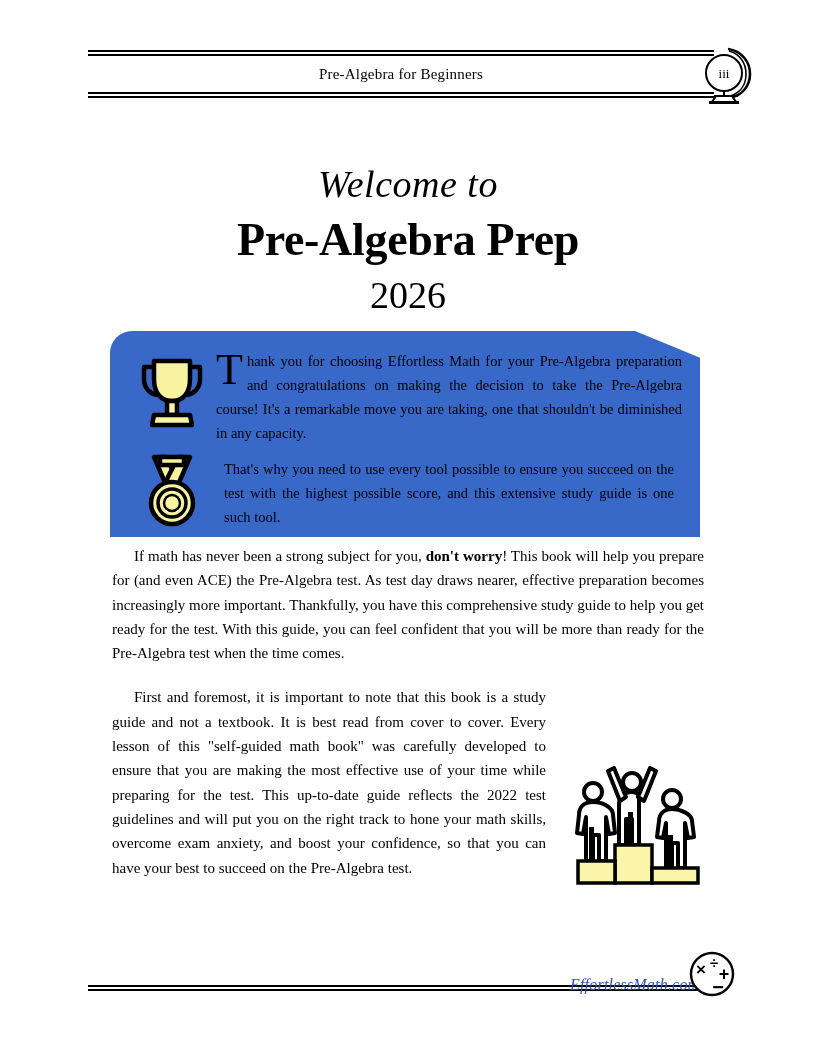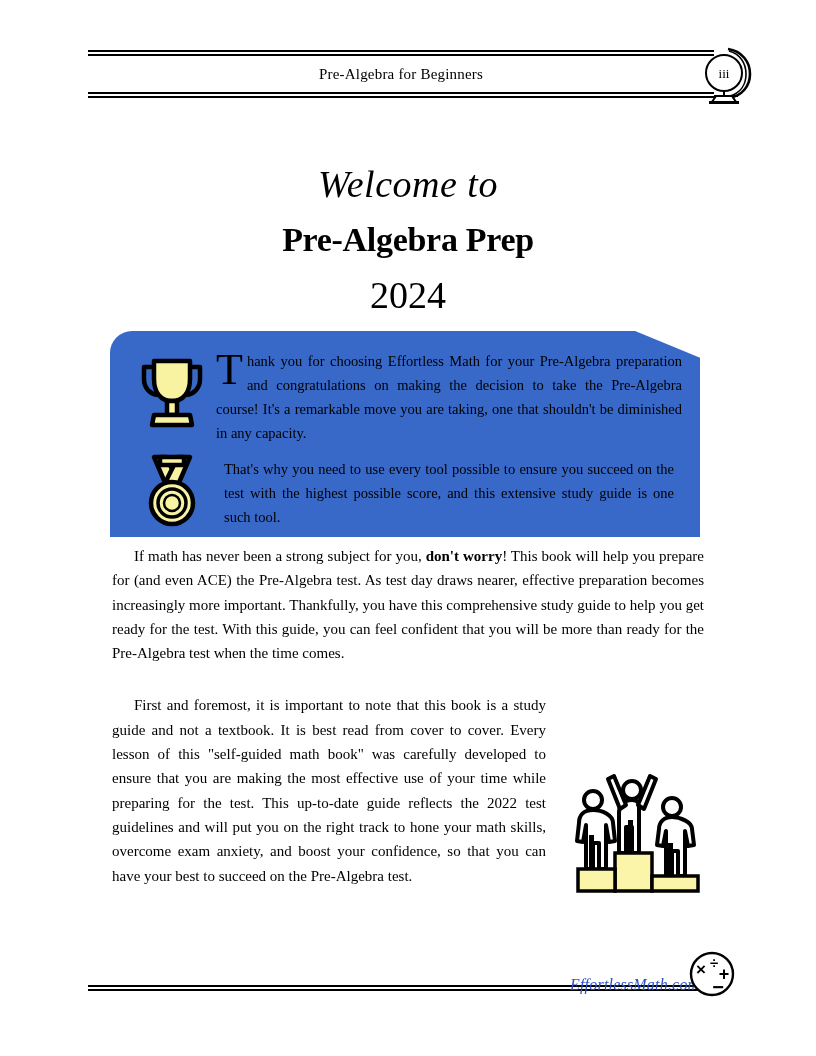--- a/index.html
+++ b/index.html
@@ -73,21 +73,21 @@
     font-size: 38px;
     line-height: 44px;
     letter-spacing: 0.5px;
   }
   .title-main {
     position: absolute;
     left: 0; top: 212px;
     width: 816px;
     text-align: center;
     font-weight: bold;
-    font-size: 34px;
+    font-size: 46px;
     line-height: 56px;
     letter-spacing: -0.3px;
   }
   .title-year {
     position: absolute;
     left: 0; top: 272px;
     width: 816px;
     text-align: center;
     font-size: 38px;
     line-height: 46px;
@@ -145,21 +145,21 @@
     top: 544px;
     width: 592px;
   }
   .body-p {
     margin: 0;
     font-size: 15px;
     line-height: 24.3px;
     text-align: justify;
     text-indent: 22px;
   }
-  .body-p + .body-p { margin-top: 28px; }
+  .body-p + .body-p { margin-top: 20px; }
   .body-p b { font-weight: bold; }
 
   .podium-float {
     float: right;
     width: 144px;
     height: 128px;
     margin: 72px 0 2px 14px;
     shape-outside: margin-box;
   }
 
@@ -211,21 +211,21 @@
 
     <path d="M26 45 L26 50" stroke="#000" stroke-width="2"></path>
     <path d="M16 50 L36 50 L40 50" stroke="#000" stroke-width="2" fill="none"></path>
     <path d="M18 50 L14 56 L38 56 L34 50 Z" fill="#ffffff" stroke="#000" stroke-width="2"></path>
     <rect x="11" y="55" width="30" height="3" fill="#000"></rect>
     <text x="26" y="32" font-family="Liberation Serif, serif" font-size="13" text-anchor="middle" fill="#000">iii</text>
   </svg>
 
   <div class="title-welcome">Welcome to</div>
   <div class="title-main">Pre-Algebra Prep</div>
-  <div class="title-year">2024</div>
+  <div class="title-year">2026</div>
 
   <div class="callout">
     <div class="callout-icons">
 
       <svg class="trophy-icon" width="76" height="78" viewBox="0 0 76 78">
         <g stroke="#000" stroke-width="4.5" stroke-linejoin="round" fill="#F7F3A0">
           <path d="M20 8 L56 8 L56 26 C56 40 49 48 38 48 C27 48 20 40 20 26 Z"></path>
           <path d="M20 14 L10 14 L10 26 C10 35 16 41 23 42" fill="none"></path>
           <path d="M56 14 L66 14 L66 26 C66 35 60 41 53 42" fill="none"></path>
           <path d="M33 48 L43 48 L43 62 L33 62 Z"></path>

